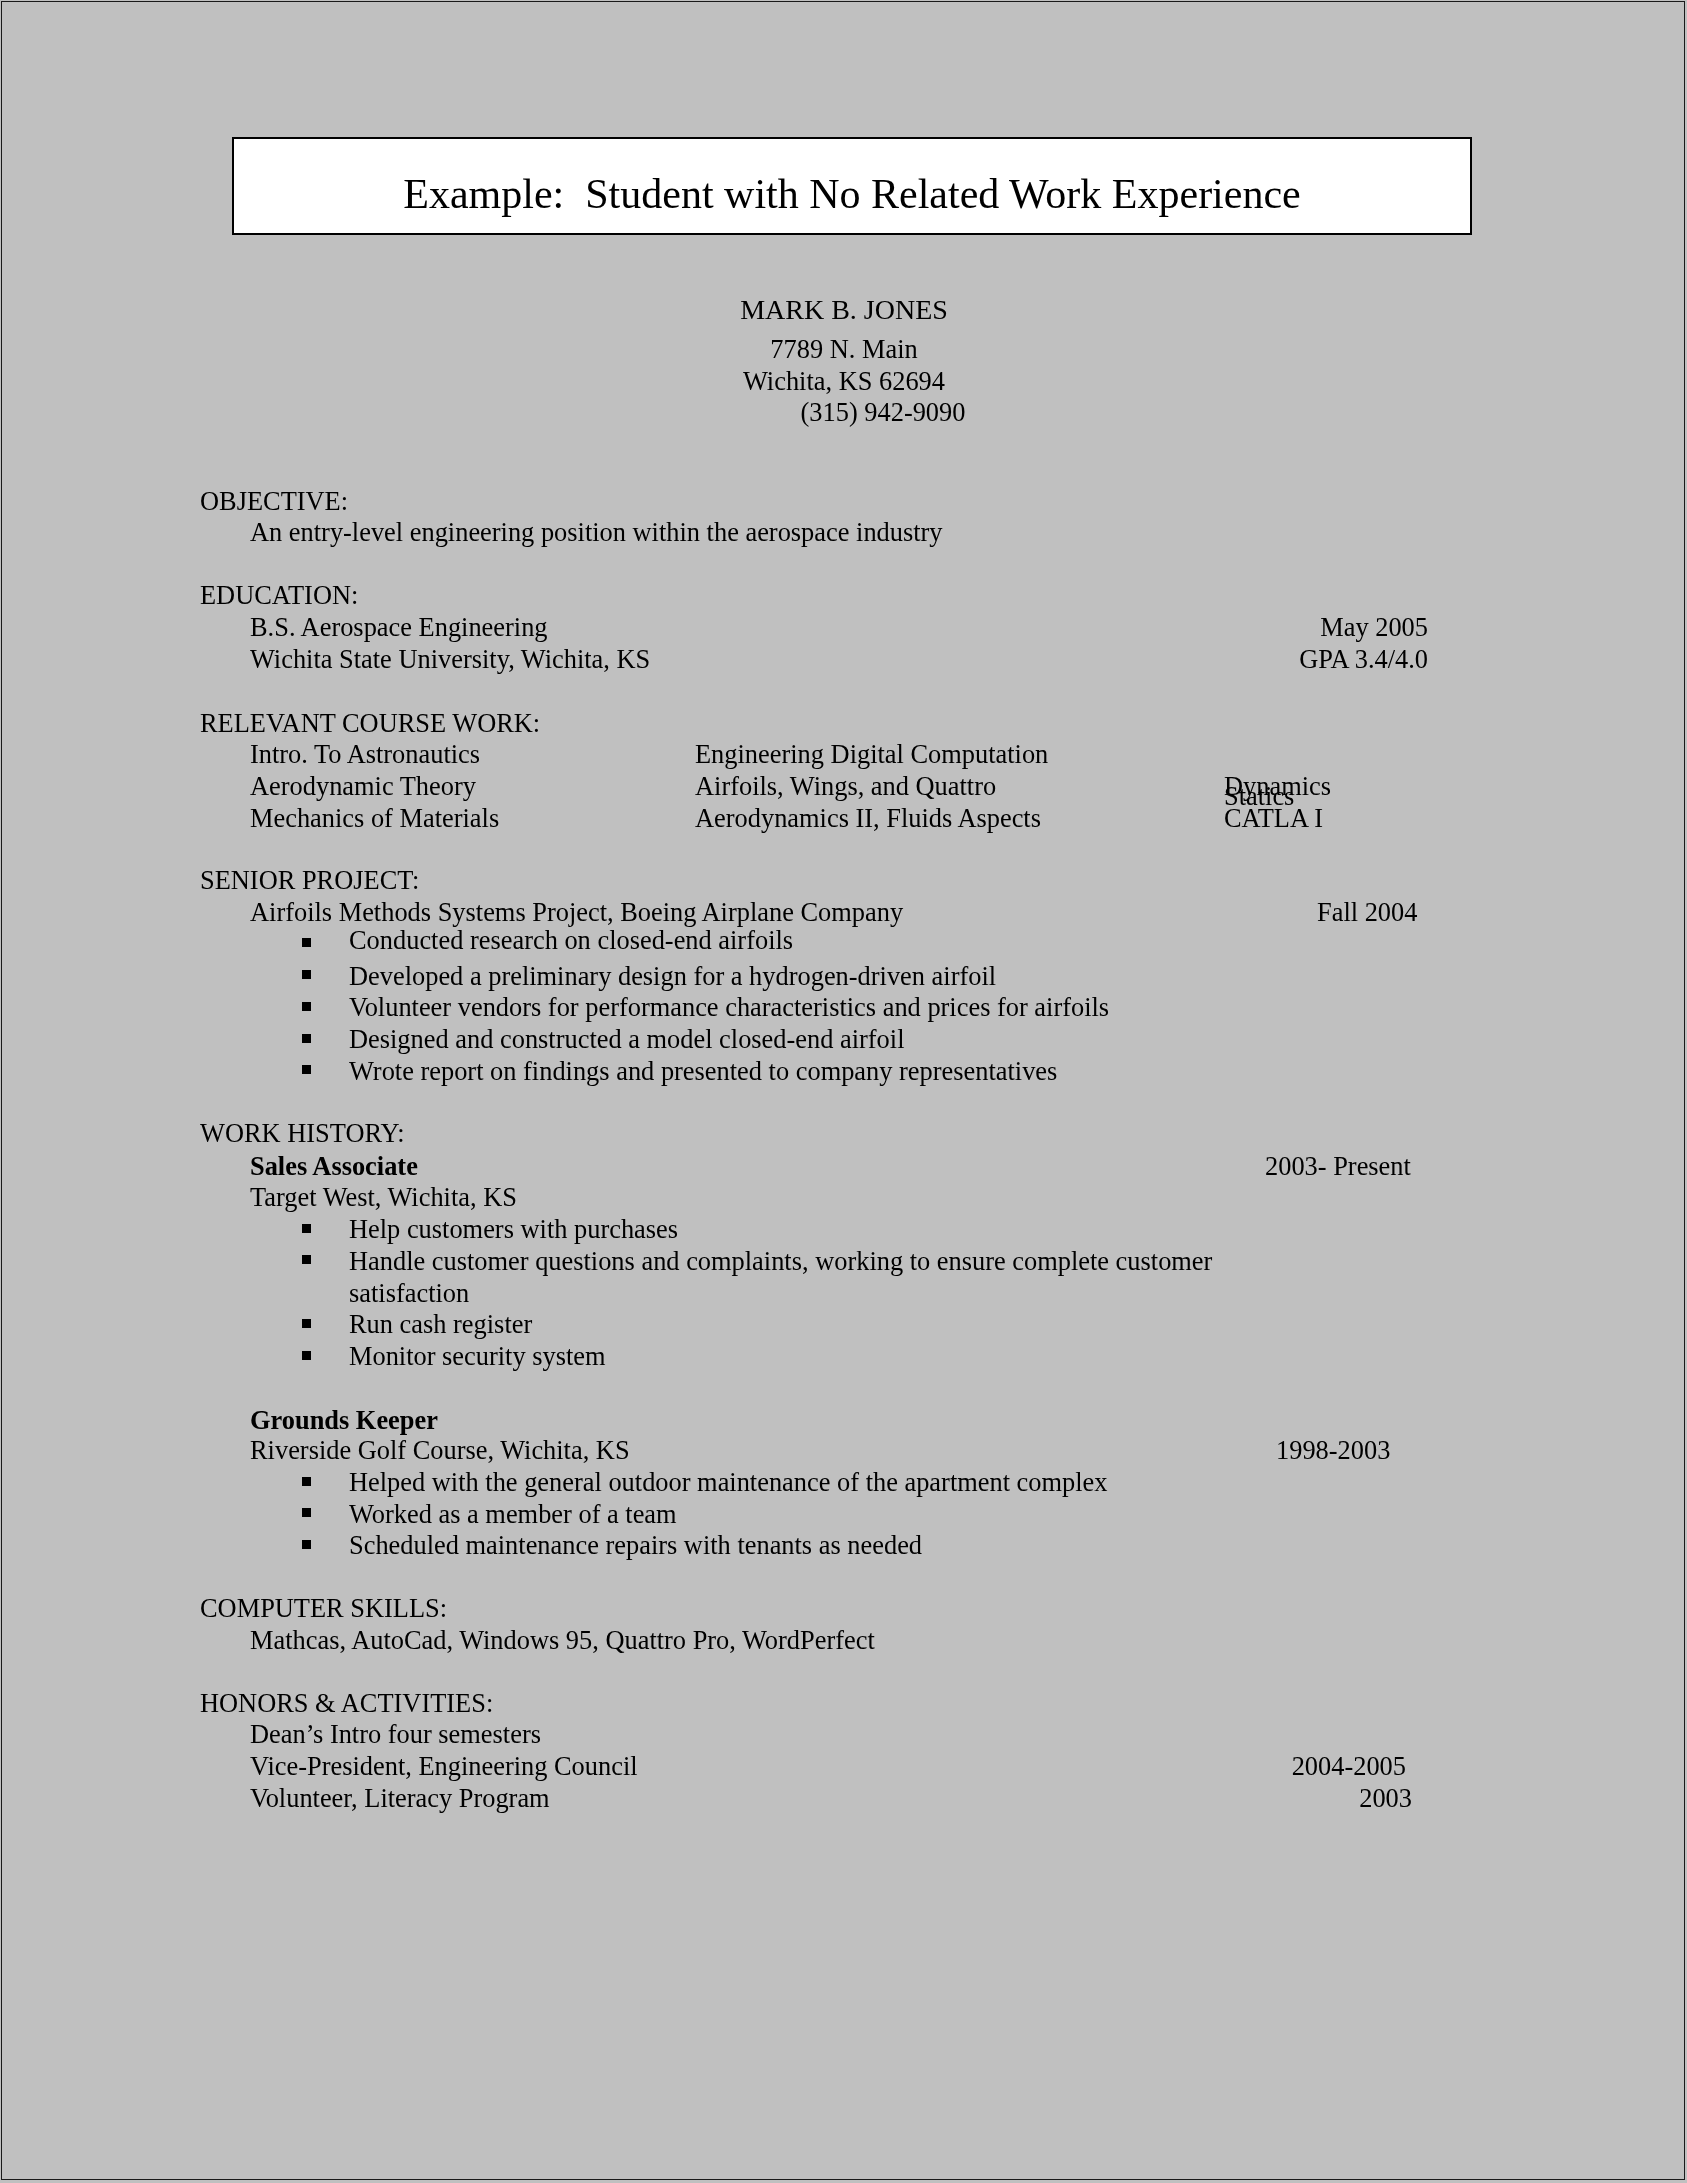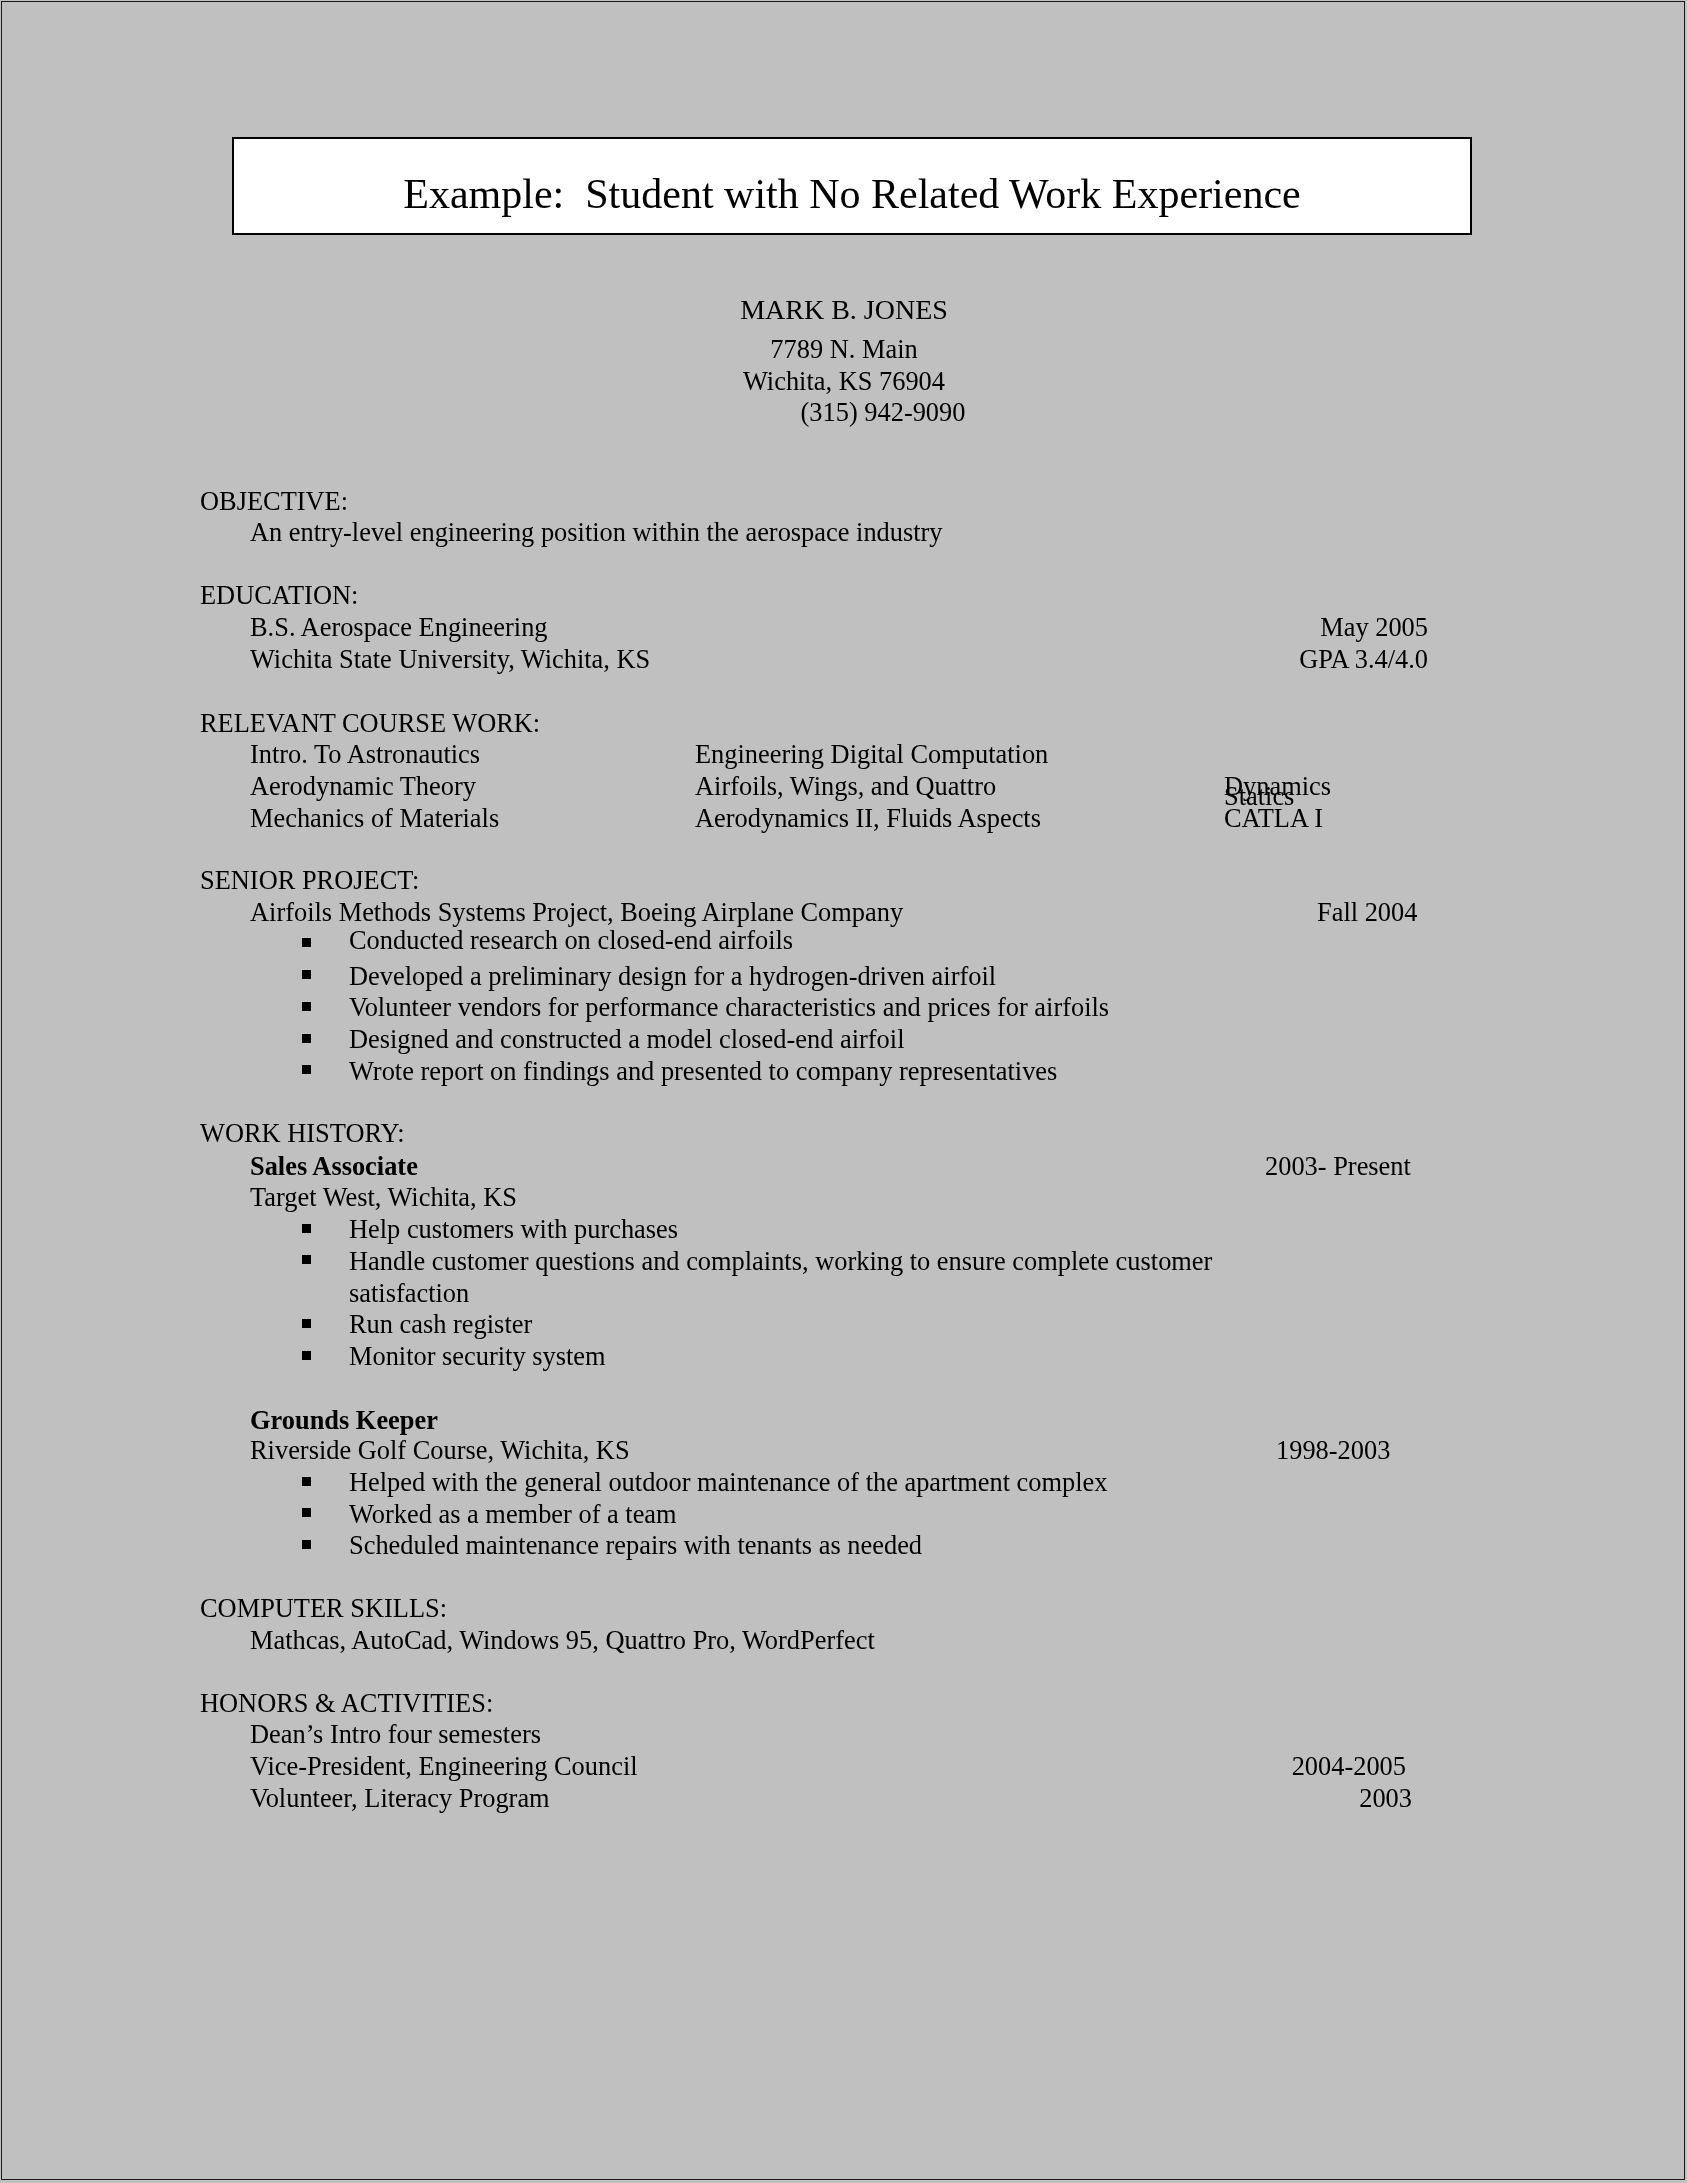--- a/index.html
+++ b/index.html
@@ -73,21 +73,21 @@
 <body>
 
 <div class="page-frame"></div>
 
 <div class="title-box">
   <div class="title-text">Example:  Student with No Related Work Experience</div>
 </div>
 
 <div class="line center name" style="top:288px;">MARK B. JONES</div>
 <div class="line center" style="top:333px;">7789 N. Main</div>
-<div class="line center" style="top:365px;">Wichita, KS 76904</div>
+<div class="line center" style="top:365px;">Wichita, KS 62694</div>
 <div class="line center" style="top:396px;margin-left:39px;">(315) 942-9090</div>
 
 <div class="line" style="left:200px; top:485px;">OBJECTIVE:</div>
 <div class="line" style="left:250px; top:516px;">An entry-level engineering position within the aerospace industry</div>
 
 <div class="line" style="left:200px; top:579px;">EDUCATION:</div>
 <div class="line" style="left:250px; top:611px;">B.S. Aerospace Engineering</div>
 <div class="line" style="left:1098px; width:330px; text-align:right; top:611px;">May 2005</div>
 <div class="line" style="left:250px; top:643px;">Wichita State University, Wichita, KS</div>
 <div class="line" style="left:1098px; width:330px; text-align:right; top:643px;">GPA 3.4/4.0</div>

